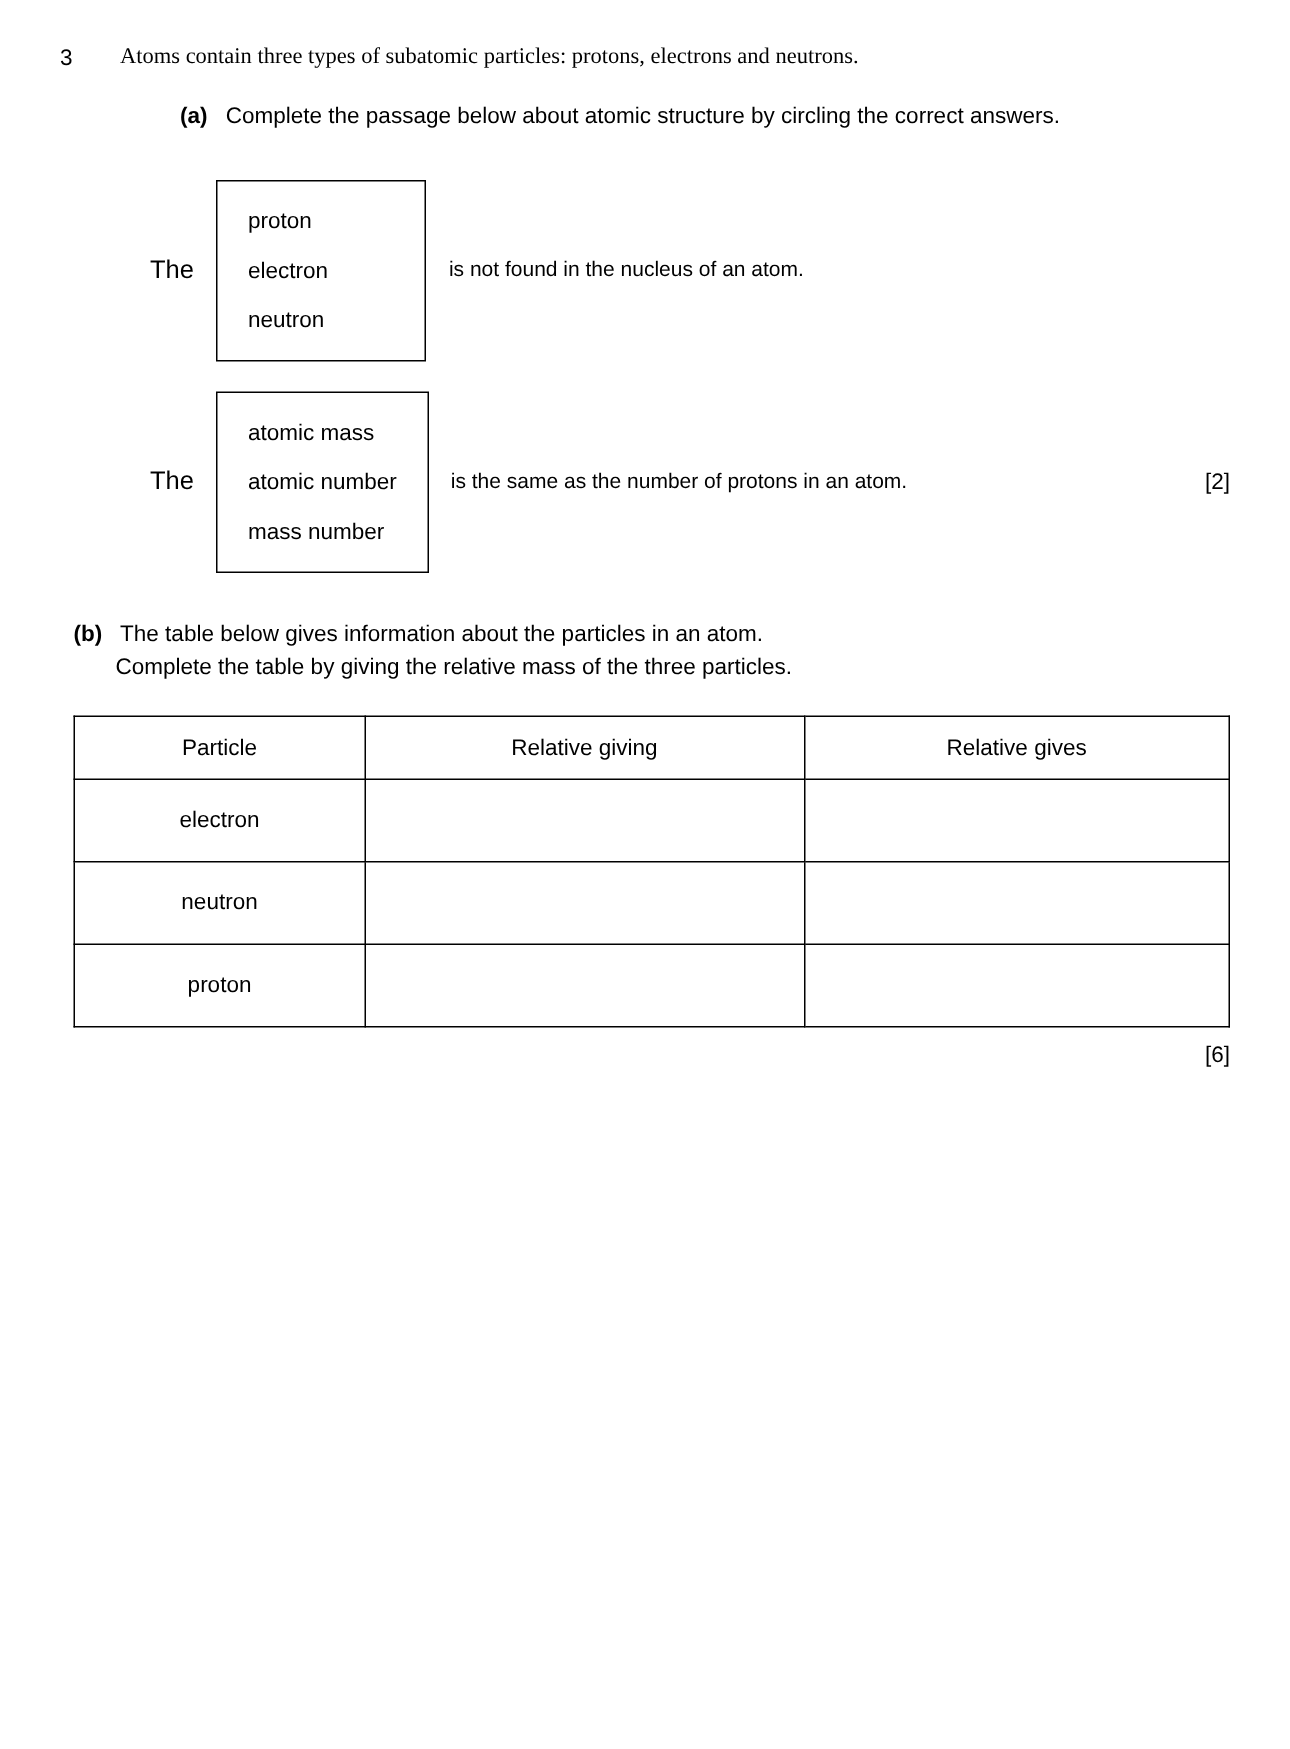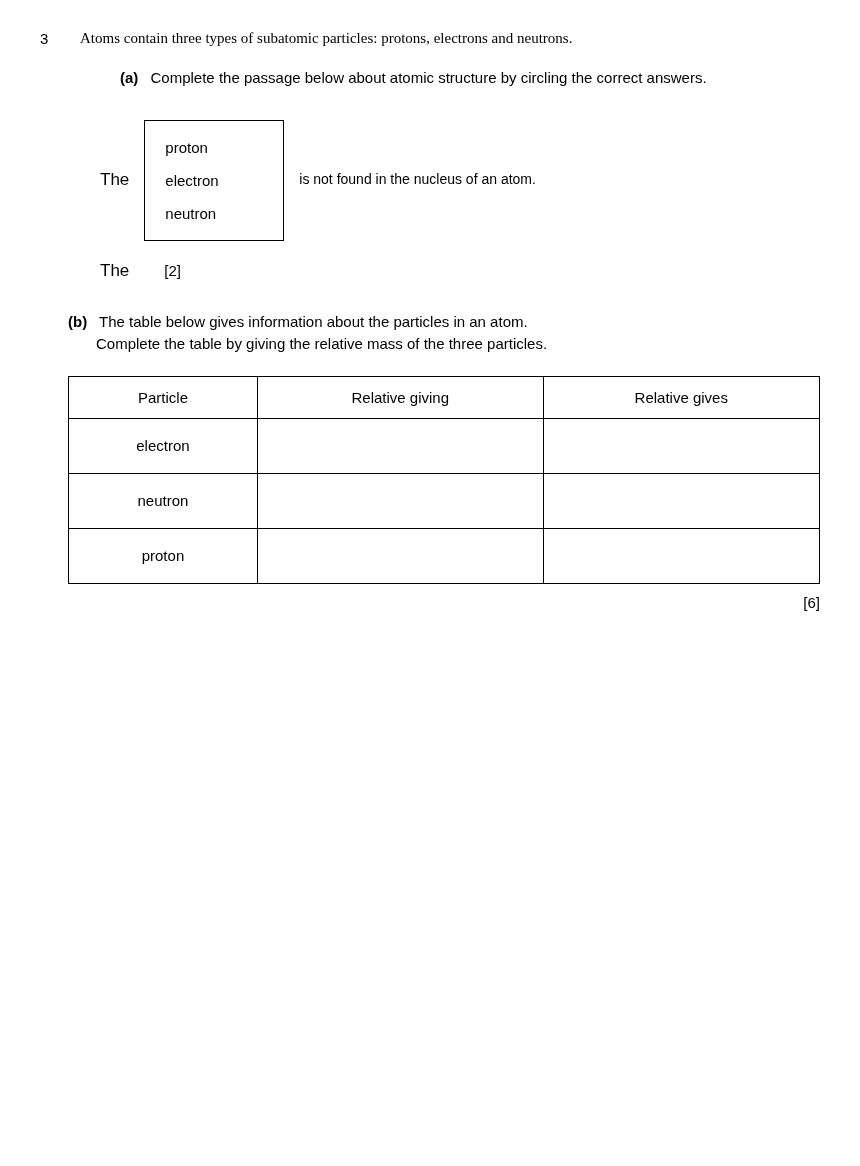--- a/index.html
+++ b/index.html
@@ -74,21 +74,21 @@
       line-height: 1.4;
       flex: 1;
     }
 
     .marks {
       margin-left: 20px;
       white-space: nowrap;
     }
 
     .part-b-section {
-      margin-left: 28px;
+      margin-left: 9px;
       margin-top: 30px;
     }
 
     .part-b-instruction {
       margin-bottom: 20px;
       line-height: 1.5;
     }
 
     table {
       width: 100%;
@@ -139,20 +139,26 @@
   <div class="options-box">
     <div class="option-item">proton</div>
     <div class="option-item">electron</div>
     <div class="option-item">neutron</div>
   </div>
   <span class="completion-text">is not found in the nucleus of an atom.</span>
 </div>
 
 <div class="selection-block">
   <span class="the-label">The</span>
+  <div class="options-box">
+    <div class="option-item">atomic mass</div>
+    <div class="option-item">atomic number</div>
+    <div class="option-item">mass number</div>
+  </div>
+  <span class="completion-text">is the same as the number of protons in an atom.</span>
   <span class="marks">[2]</span>
 </div>
 
 <div class="part-b-section">
   <div class="part-b-instruction">
     <span class="part-label bold-text" style="font-weight: bold;">(b)</span>
     <span>The table below gives information about the particles in an atom.</span>
     <br>
     <span style="margin-left: 28px;">Complete the table by giving the relative mass of the three particles.</span>
   </div>

